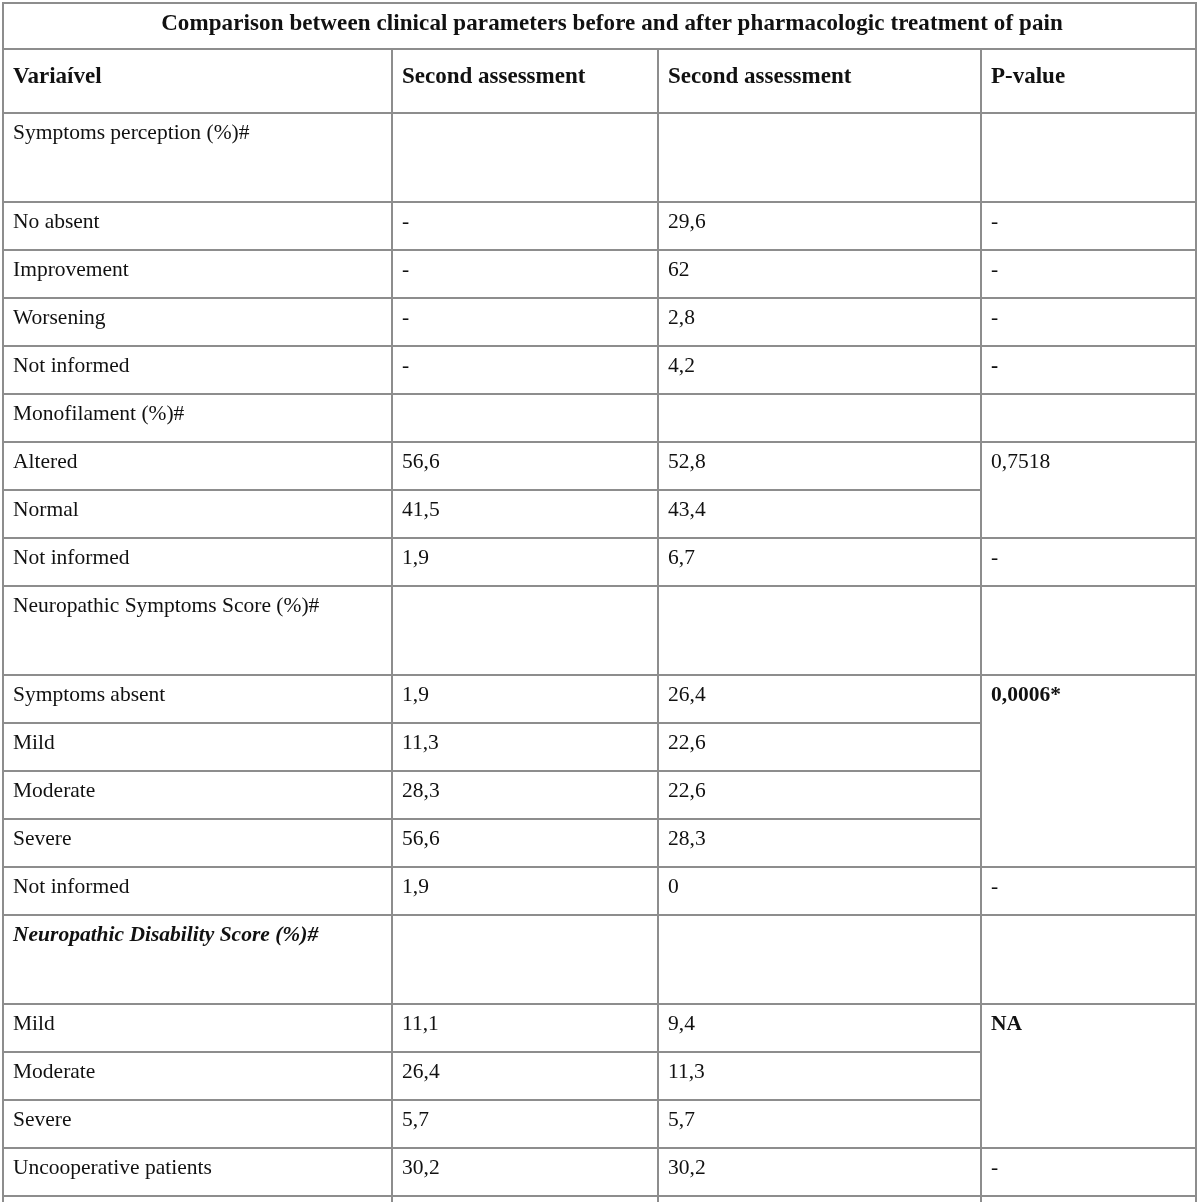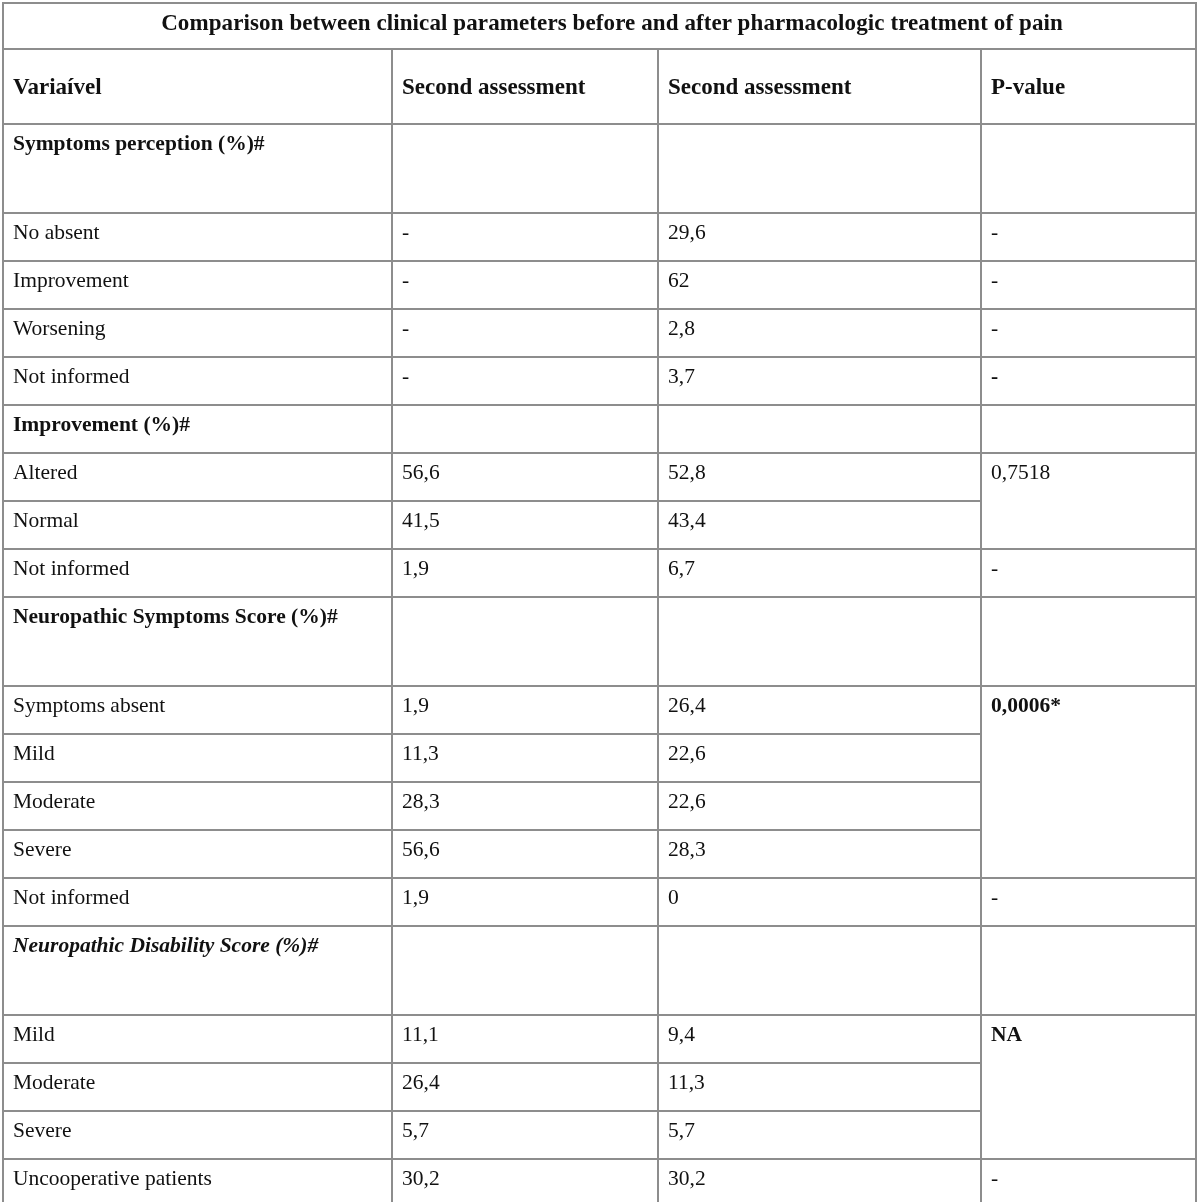--- a/index.html
+++ b/index.html
@@ -51,27 +51,27 @@
     font-size: 23px;
     padding: 8px 6px 9px 6px;
     border-top: 2px solid #b4b4b4;
     letter-spacing: .1px;
   }
 
   
   tr.head-row td {
     font-weight: bold;
     font-size: 23px;
-    padding-top: 24px;
+    padding-top: 13px;
     padding-bottom: 11px;
   }
 
   
   td.section {
-    font-weight: bold;
+    font-weight: normal;
   }
   td.section-italic {
     font-weight: bold;
     font-style: italic;
     border-radius: 27px;
   }
 
   td.bold { font-weight: bold; }
 
   
@@ -122,25 +122,25 @@
         </tr>
         <tr class="r-norm">
           <td>Worsening</td>
           <td>-</td>
           <td>2,8</td>
           <td>-</td>
         </tr>
         <tr class="r-norm">
           <td>Not informed</td>
           <td>-</td>
-          <td>3,7</td>
+          <td>4,2</td>
           <td class="bold">-</td>
         </tr>
         <tr class="r-norm">
-          <td class="section">Improvement (%)#</td>
+          <td class="section">Monofilament (%)#</td>
           <td></td>
           <td></td>
           <td></td>
         </tr>
         <tr class="r-norm">
           <td>Altered</td>
           <td>56,6</td>
           <td>52,8</td>
           <td rowspan="2">0,7518</td>
         </tr>

